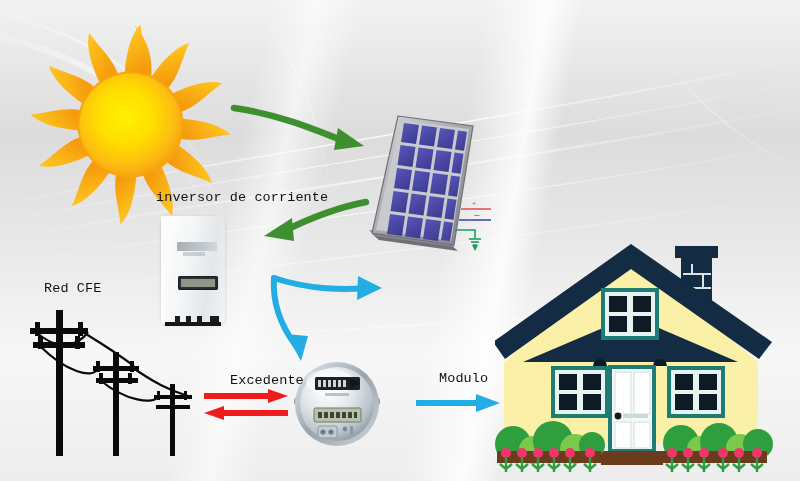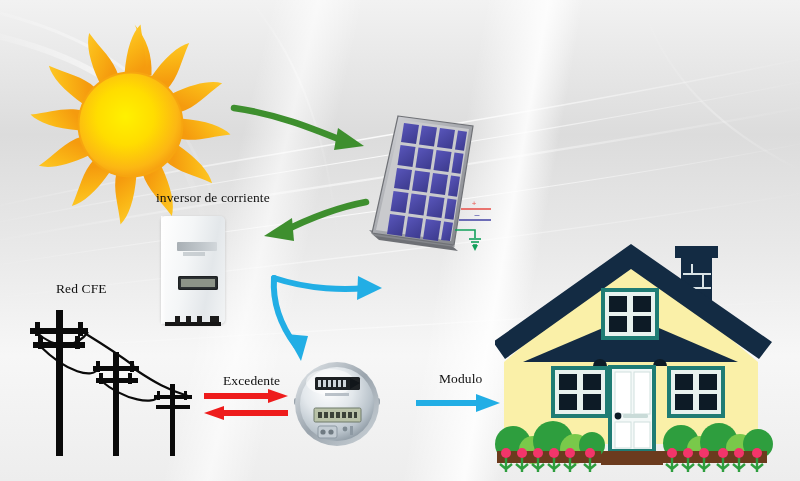--- a/index.html
+++ b/index.html
@@ -7,21 +7,21 @@
   #stage{
     position:relative;width:800px;height:481px;overflow:hidden;
     background:
       linear-gradient(100deg, rgba(255,255,255,0) 55%, rgba(255,255,255,.85) 62%, rgba(255,255,255,0) 66%),
       linear-gradient(103deg, rgba(255,255,255,0) 30%, rgba(255,255,255,.6) 35%, rgba(255,255,255,0) 40%),
       linear-gradient(180deg,#f2f2f2 0%,#dcdcdc 28%,#e9e9e9 52%,#f7f7f7 74%,#ededed 100%);
   }
   .bgstreaks{position:absolute;inset:0;pointer-events:none;}
   .lbl{
     position:absolute;color:#111;font-size:13.5px;letter-spacing:.1px;
-    white-space:nowrap;font-family:Liberation Serif, serif;padding-left:20px;
+    white-space:nowrap;font-family:Liberation Mono, monospace;padding-left:20px;
   }
   
   #sun{position:absolute;left:28px;top:22px;width:205px;height:205px;}
   
   #panel{position:absolute;left:355px;top:112px;width:140px;height:155px;}
   
   #inverter{position:absolute;left:155px;top:212px;width:78px;height:122px;}
   .inv-body{
     position:absolute;left:6px;top:4px;width:64px;height:108px;border-radius:5px;
     background:linear-gradient(100deg,#ffffff 0%,#f4f6f7 40%,#e3e7ea 72%,#f2f4f5 100%);
@@ -415,17 +415,17 @@
       <polygon points="24,18 4,25 24,32" fill="#EE1C1C"></polygon>
     </g>
   </svg>
 
   <svg class="arrow" style="left:414px;top:392px" width="88" height="22" viewBox="0 0 88 22">
     <line x1="2" y1="11" x2="66" y2="11" stroke="#22AEE5" stroke-width="6"></line>
     <polygon points="62,2 86,11 62,20" fill="#22AEE5"></polygon>
   </svg>
 
   <div class="lbl" style="left:136px;top:190px">inversor de corriente</div>
-  <div class="lbl" style="left:36px;top:281px">Red CFE</div>
-  <div class="lbl" style="left:203px;top:373px">Excedente</div>
+  <div class="lbl" style="left:24px;top:281px">Red CFE</div>
+  <div class="lbl" style="left:210px;top:373px">Excedente</div>
   <div class="lbl" style="left:419px;top:371px">Modulo</div>
 
 </div>
 
 </body></html>

